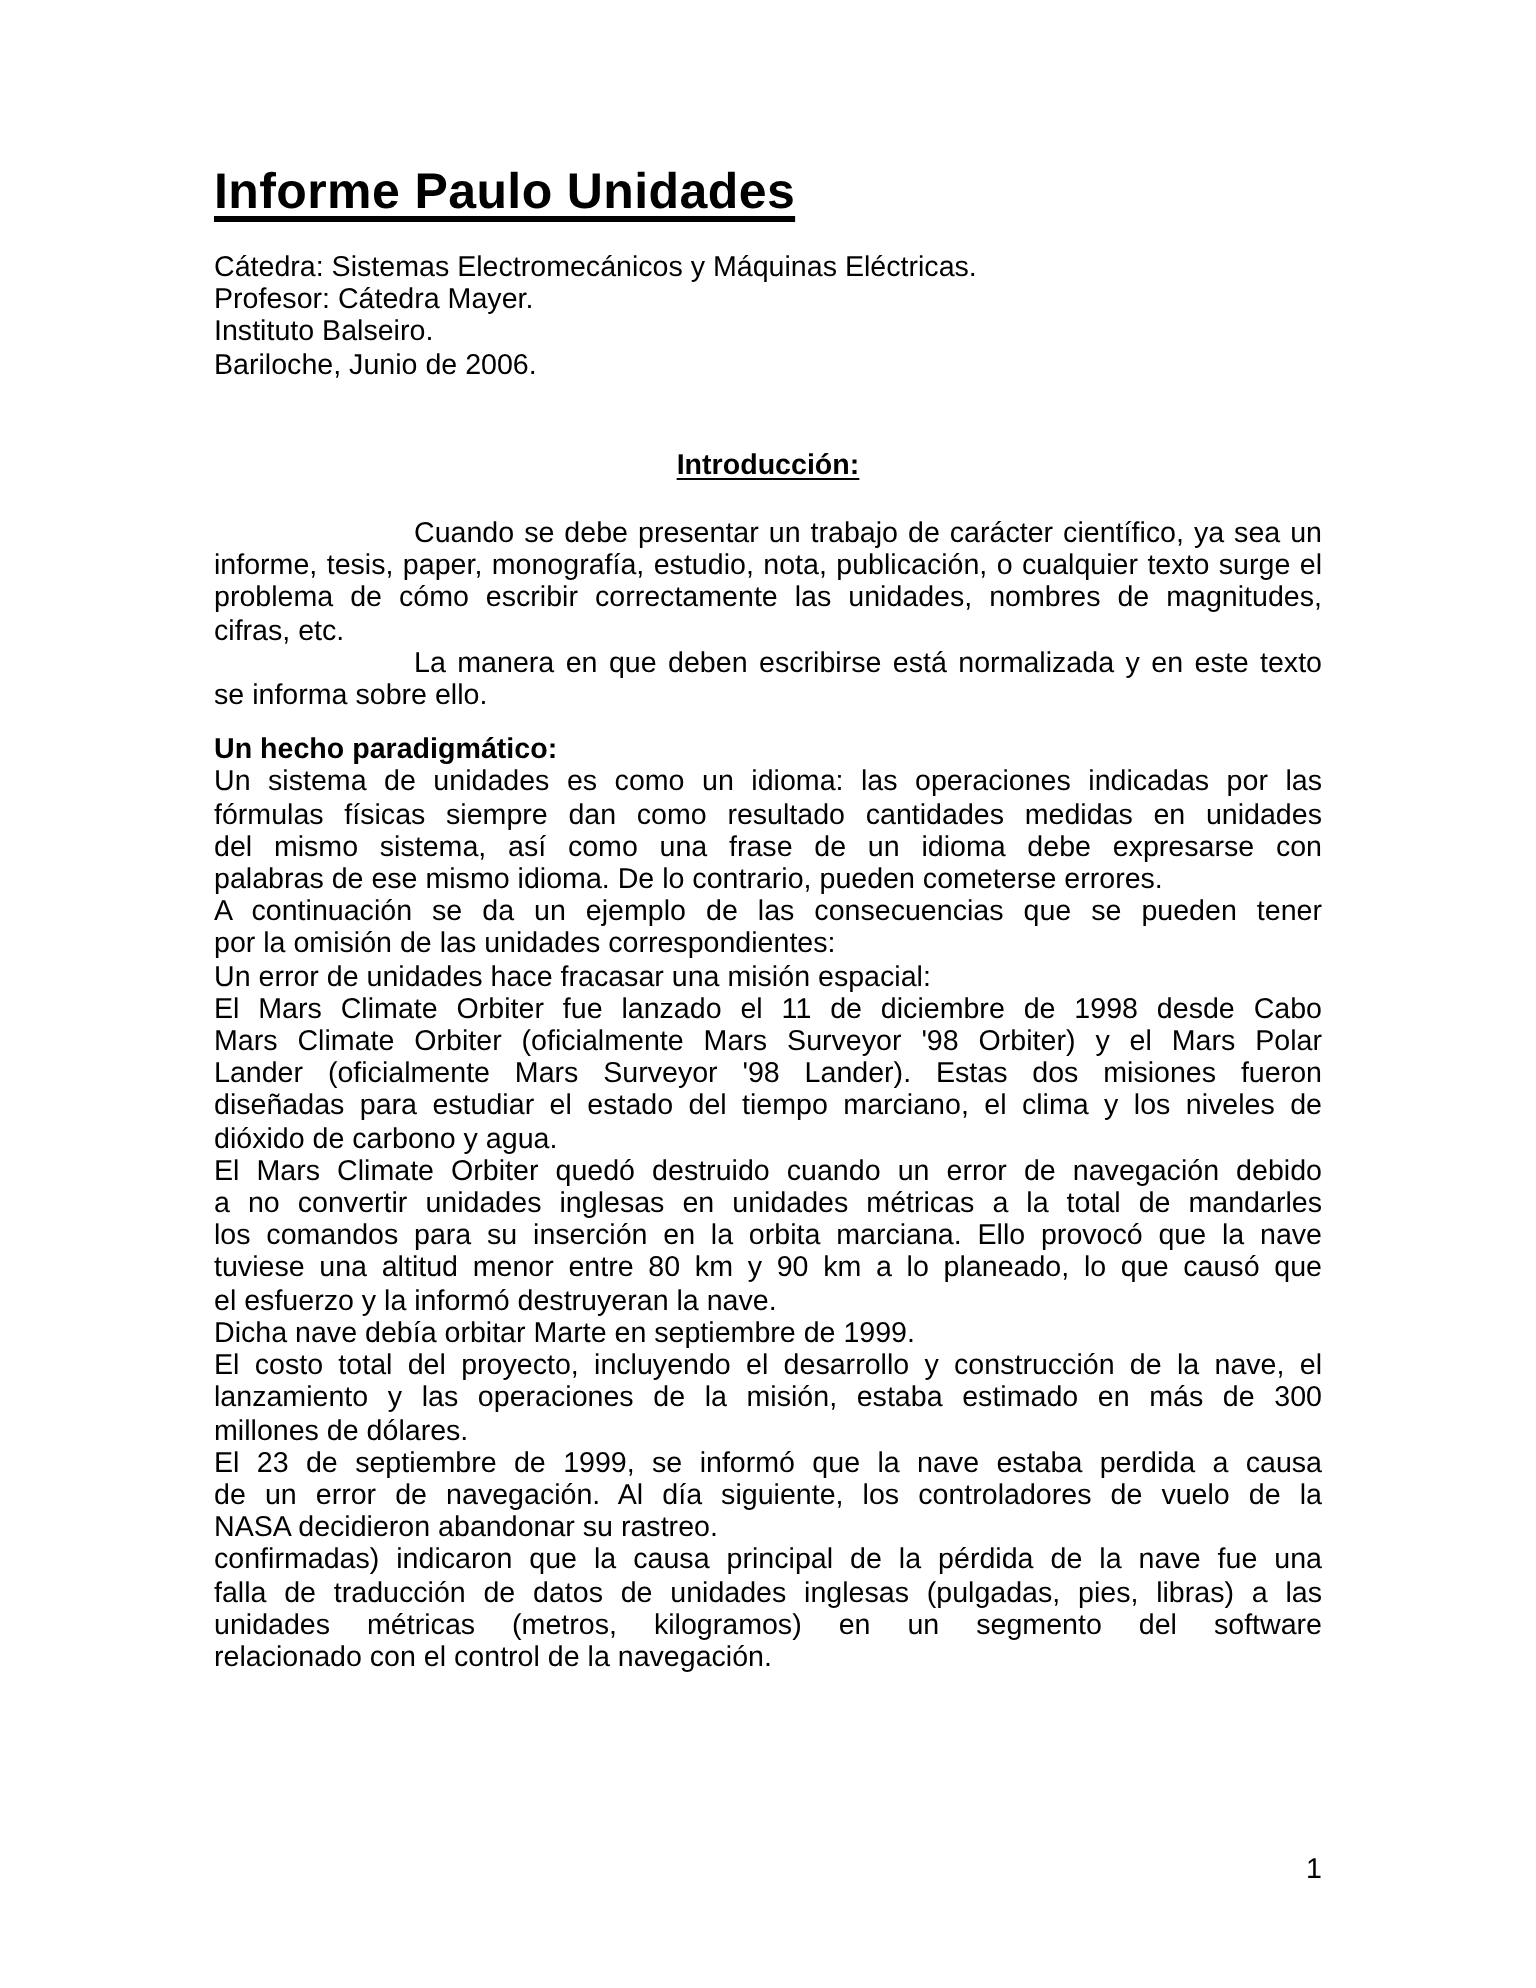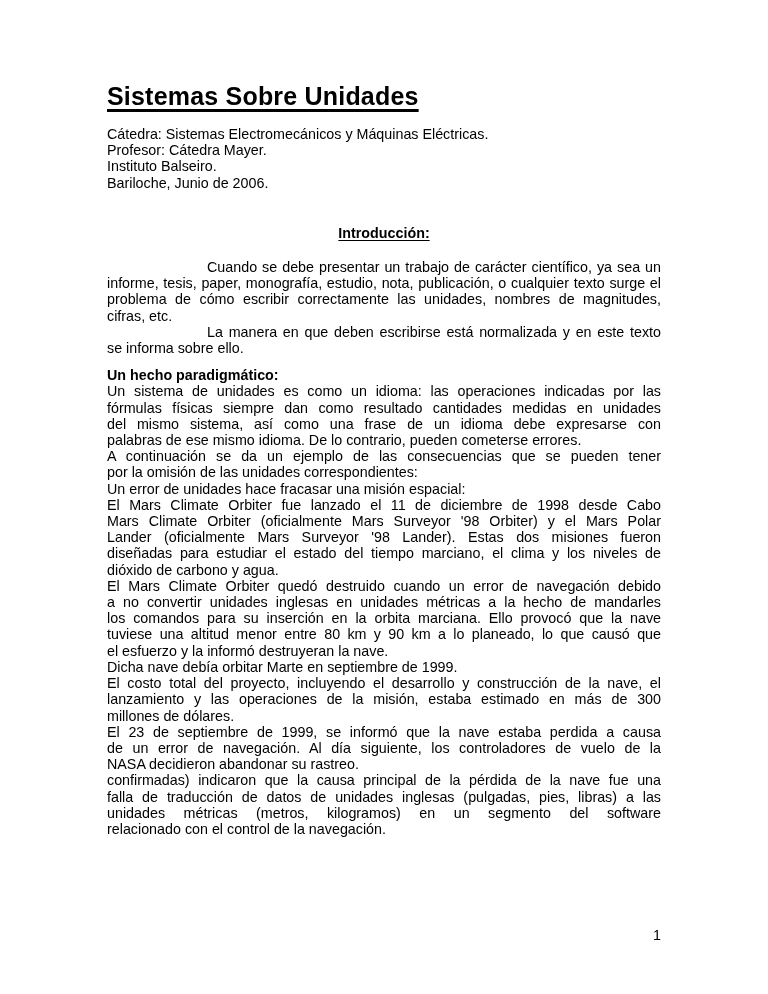--- a/index.html
+++ b/index.html
@@ -44,21 +44,21 @@
     position: absolute;
     top: 927px; right: 107px;
     font-size: 14.3px; line-height: 16.2px;
   }
 </style>
 </head>
 <body>
 
 <div class="page">
 
-  <h1 class="title">Sistemas Sobre Unidades</h1>
+  <h1 class="title">Informe Paulo Unidades</h1>
 
   <div class="meta">
     <div class="ln">Cátedra: Sistemas Electromecánicos y Máquinas Eléctricas.</div>
     <div class="ln">Profesor: Cátedra Mayer.</div>
     <div class="ln">Instituto Balseiro.</div>
     <div class="ln">Bariloche, Junio de 2006.</div>
   </div>
 
   <h2 class="ln center-head">Introducción:</h2>
 
@@ -97,21 +97,21 @@
     <div class="para">
       <div class="ln j">El Mars Climate Orbiter fue lanzado el 11 de diciembre de 1998 desde Cabo</div>
       <div class="ln j">Mars Climate Orbiter (oficialmente Mars Surveyor '98 Orbiter) y el Mars Polar</div>
       <div class="ln j">Lander (oficialmente Mars Surveyor '98 Lander). Estas dos misiones fueron</div>
       <div class="ln j">diseñadas para estudiar el estado del tiempo marciano, el clima y los niveles de</div>
       <div class="ln">dióxido de carbono y agua.</div>
     </div>
 
     <div class="para">
       <div class="ln j">El Mars Climate Orbiter quedó destruido cuando un error de navegación debido</div>
-      <div class="ln j">a no convertir unidades inglesas en unidades métricas a la hecho de mandarles</div>
+      <div class="ln j">a no convertir unidades inglesas en unidades métricas a la total de mandarles</div>
       <div class="ln j">los comandos para su inserción en la orbita marciana. Ello provocó que la nave</div>
       <div class="ln j">tuviese una altitud menor entre 80 km y 90 km a lo planeado, lo que causó que</div>
       <div class="ln">el esfuerzo y la informó destruyeran la nave.</div>
     </div>
 
     <div class="para">
       <div class="ln">Dicha nave debía orbitar Marte en septiembre de 1999.</div>
     </div>
 
     <div class="para">

